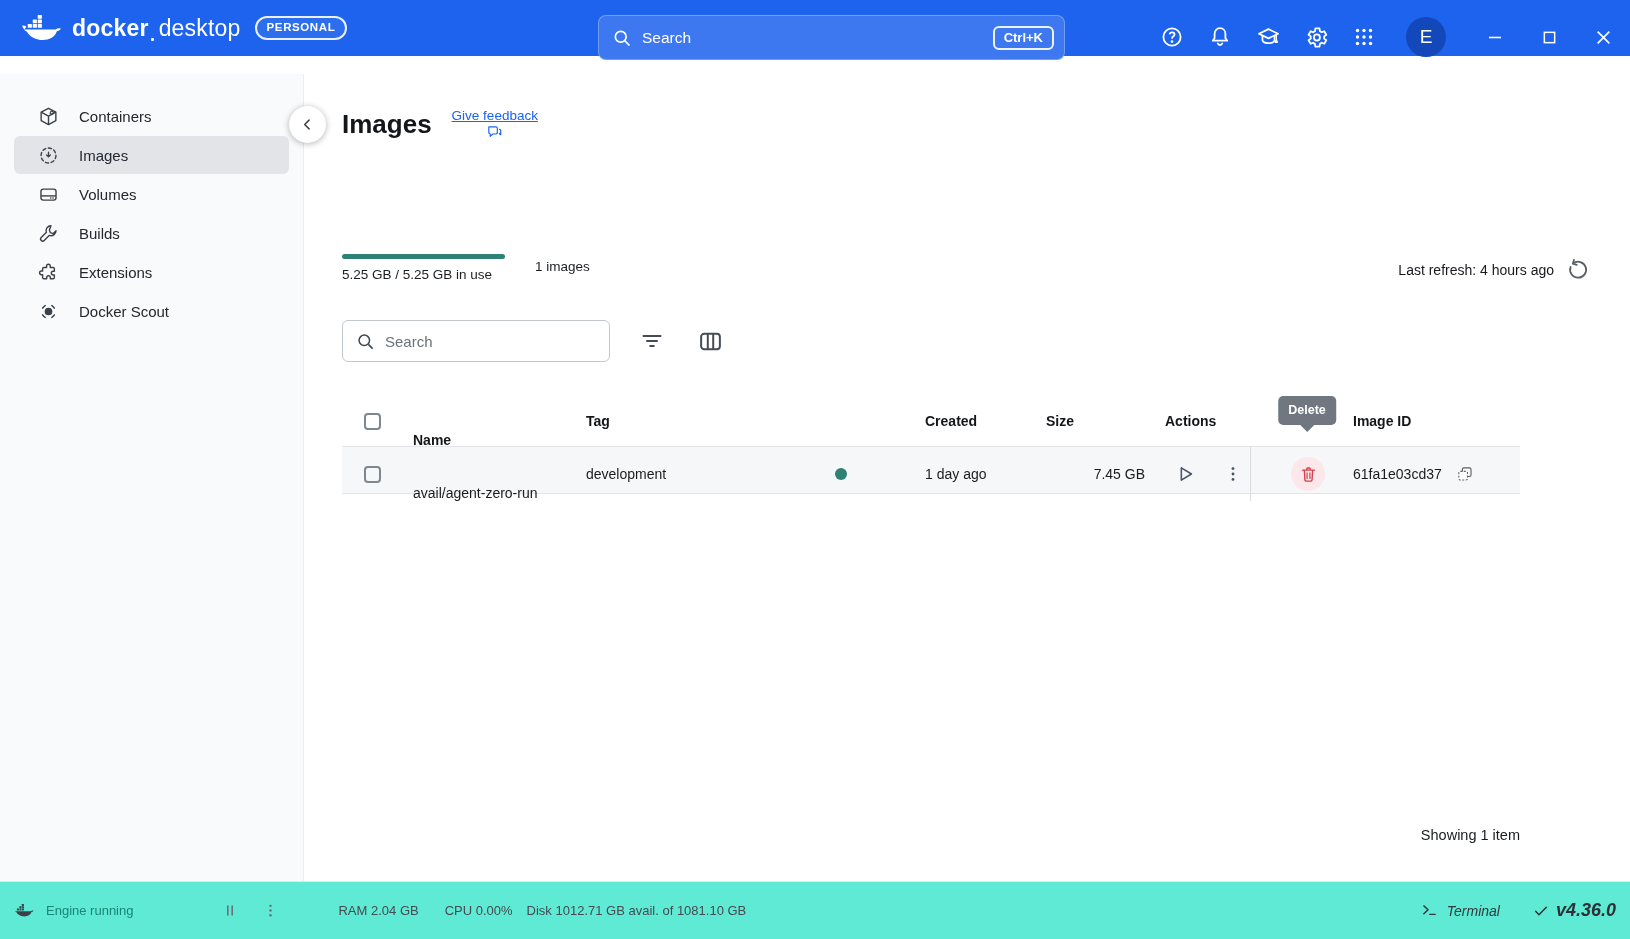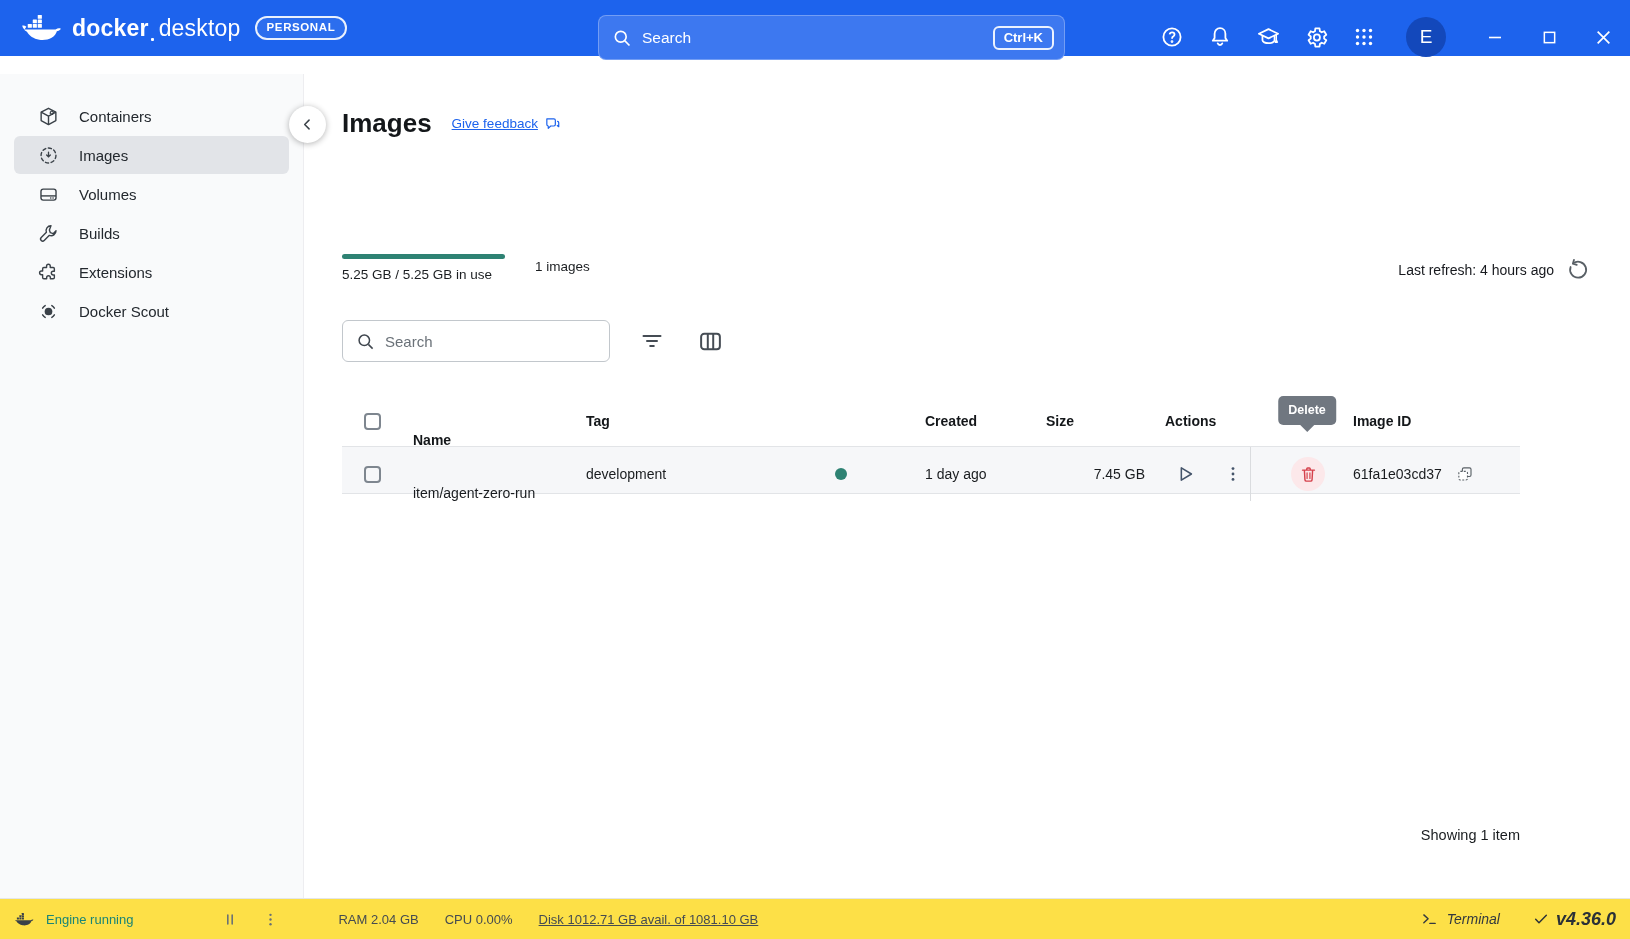--- a/index.html
+++ b/index.html
@@ -32,21 +32,21 @@
   .side-item { height:38px; margin:1px 14px; border-radius:6px; display:flex; align-items:center; padding-left:24px; cursor:pointer; }
   .side-item.selected { background:#e2e4e8; }
   .side-item .lbl { font-size:15px; color:#23282e; margin-left:20px; }
   .collapse-btn { position:absolute; left:289px; top:106px; width:37px; height:37px; border-radius:50%; background:#fff;
                   box-shadow:0 1px 6px rgba(0,0,0,.3); display:flex; align-items:center; justify-content:center; cursor:pointer; z-index:6; }
 
   
   .main { position:absolute; left:304px; top:74px; right:0; bottom:41px; background:#fff; }
   .page-head { position:absolute; left:38px; top:34px; display:flex; align-items:center; }
   .page-title { font-size:26px; font-weight:700; color:#14171a; }
-  .feedback-link { margin-left:20px; display:flex; align-items:center; cursor:pointer; }
+  .feedback-link { margin-left:20px; display:flex; align-items:center; cursor:pointer;flex-direction:column; }
   .feedback-link span { color:#1d63ed; font-size:13.5px; text-decoration:underline; margin-right:6px; } 
   .tabs-wrap { position:absolute; left:41px; top:108px; display:flex; }
   .tab { font-size:15.5px; color:#17191e; padding:0 7px 10px; position:relative; cursor:pointer; margin-right:22px; }
   .tab.active { font-weight:700; }
   .tab.active::after { content:""; position:absolute; left:0; right:0; bottom:0; height:3px; background:#1d63ed; border-radius:3px; }
 
   .usage-row { position:absolute; left:38px; right:40px; top:176px; display:flex; align-items:flex-start; }
   .usage-left { width:163px; }
   .usage-bar { height:5px; background:#2e8273; border-radius:3px; margin-top:4px; }
   .usage-text { font-size:13.5px; color:#1b1e21; margin-top:8px; white-space:nowrap; }
@@ -84,21 +84,21 @@
   .c-imageid { padding-left:8px; display:flex; align-items:center; }
   .copy-btn { margin-left:14px; cursor:pointer; display:flex; }
   .tooltip { position:absolute; left:965px; top:2px; transform:translateX(-50%); background:#707780; color:#fff;
              font-size:12.5px; font-weight:700; padding:7px 10px 8px; border-radius:5px; white-space:nowrap; }
   .tooltip::after { content:""; position:absolute; left:50%; transform:translateX(-50%); top:100%;
                     border:7px solid transparent; border-top-color:#707780; border-bottom-width:0; }
 
   .footer-count { position:absolute; right:110px; top:753px; font-size:14.5px; color:#191c1f; }
 
   
-  .statusbar { position:absolute; left:0; right:0; bottom:0; height:41px; background:#fde047; border-top:1px solid #e4e6e8;
+  .statusbar { position:absolute; left:0; right:0; bottom:0; height:58px; background:#5eead4; border-top:1px solid #e4e6e8;
                display:flex; align-items:center; font-size:13px; color:#454b51; }
   .engine-lbl { color:#1a8576; font-size:13px; margin-left:12px; }
   .sb-icon-btn { display:flex; align-items:center; justify-content:center; cursor:pointer; }
   .sb-metric { white-space:nowrap; }
   .sb-right { margin-left:auto; display:flex; align-items:center; margin-right:14px;font-style:italic; }
   .terminal-btn { display:flex; align-items:center; cursor:pointer; }
   .terminal-btn span { font-size:14px; color:#33393f; margin-left:9px; }
   .version-wrap { display:flex; align-items:center; margin-left:26px; }
   .version-wrap span { font-weight:700; font-size:18px; color:#2b3137; margin-left:7px; }
 </style>
@@ -330,21 +330,21 @@
       <div class="h-size">Size</div>
       <div class="h-actions">Actions</div>
       <div class="c-delete"></div>
       <div class="c-imageid" style="font-weight:700;">Image ID</div>
     </div>
 
     <div class="tgrid trow">
       <div class="c-check">
           <div class="checkbox"></div>
         </div>
-      <div class="c-name">item/agent-zero-run</div>
+      <div class="c-name">avail/agent-zero-run</div>
       <div class="c-tag">development</div>
       <div class="c-status">
           <div class="status-dot"></div>
         </div>
       <div class="c-created">1 day ago</div>
       <div class="c-size">7.45 GB</div>
       <div class="c-actions">
         <div class="row-icon-btn">
           <svg width="22" height="22" viewBox="0 0 24 24" fill="none" stroke="#44546a" stroke-width="1.7" stroke-linejoin="round">
               <path d="M8 5.3v13.4L19 12z"></path>
@@ -406,21 +406,21 @@
   <span class="sb-icon-btn" style="margin-left:26px;">
     <svg width="15" height="15" viewBox="0 0 24 24" fill="#697076">
         <circle cx="12" cy="4.5" r="1.9"></circle>
         <circle cx="12" cy="12" r="1.9"></circle>
         <circle cx="12" cy="19.5" r="1.9"></circle>
       </svg>
   </span>
 
   <span class="sb-metric" style="margin-left:60px;">RAM 2.04 GB</span>
   <span class="sb-metric" style="margin-left:26px;">CPU 0.00%</span>
-  <span class="sb-metric" style="margin-left:26px;text-decoration:underline;">Disk 1012.71 GB avail. of 1081.10 GB</span>
+  <span class="sb-metric" style="margin-left:14px;">Disk 1012.71 GB avail. of 1081.10 GB</span>
 
   <div class="sb-right">
     <div class="terminal-btn">
       <span>
         <svg width="17" height="17" viewBox="0 0 24 24" fill="none" stroke="#33393f" stroke-width="2" stroke-linecap="round" stroke-linejoin="round">
             <path d="M4 5.5 10 11l-6 5.5M12.5 17.5H20"></path>
           </svg>
       </span>
       <span>Terminal</span>
     </div>

